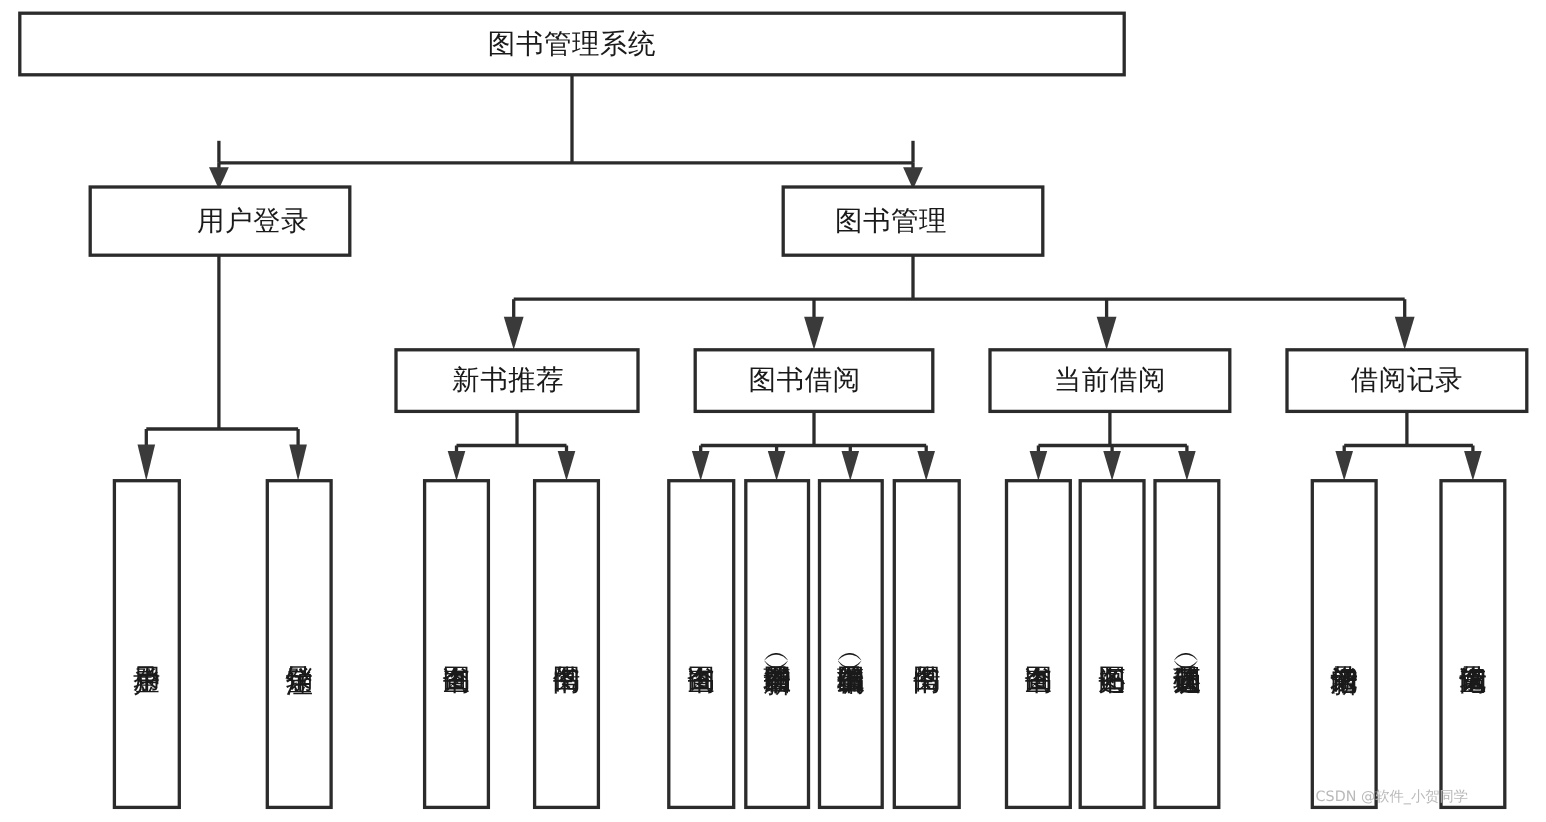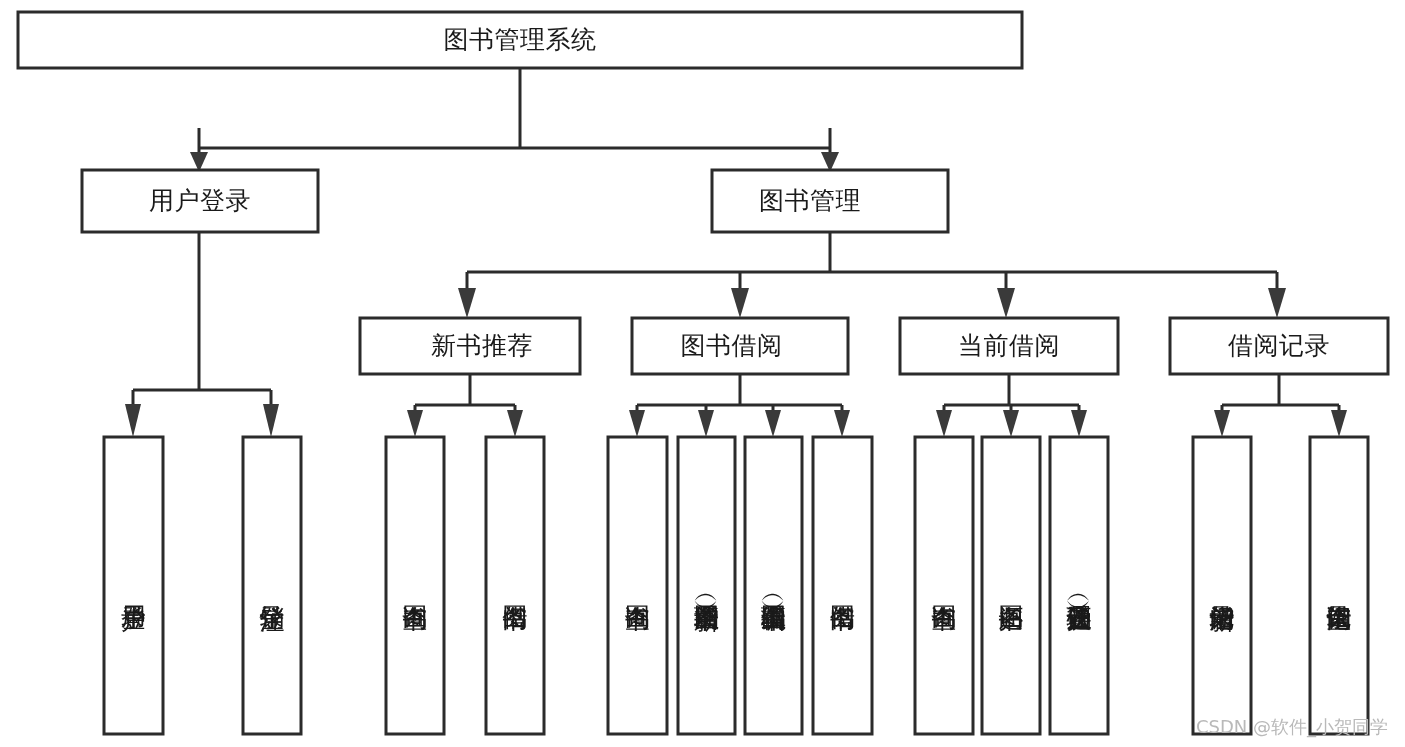--- a/index.html
+++ b/index.html
@@ -63,21 +63,21 @@
     font-size: 25px;
     line-height: 1.24;
     writing-mode: vertical-rl;
     text-orientation: upright;
     white-space: nowrap;
     pointer-events: none;
   }
   .watermark {
     position: absolute;
     color: #b9b9b9;
-    font-size: 18px;
+    font-size: 13px;
     white-space: nowrap;
     pointer-events: none;
   }
 </style>
 </head>
 <body>
 
 <div id="diagram-root">
 
   <svg id="diagram-svg" viewBox="0 0 1405 747" xmlns="http://www.w3.org/2000/svg">
@@ -181,24 +181,24 @@
     <rect class="node-box" x="813" y="437" width="59" height="297"></rect>
     <rect class="node-box" x="915" y="437" width="58" height="297"></rect>
     <rect class="node-box" x="982" y="437" width="58" height="297"></rect>
     <rect class="node-box" x="1050" y="437" width="58" height="297"></rect>
     <rect class="node-box" x="1193" y="437" width="58" height="297"></rect>
     <rect class="node-box" x="1310" y="437" width="58" height="297"></rect>
   </svg>
 
   <div class="node-label-h" style="left:18px; top:12px; width:1004px; height:56px;">图书管理系统</div>
 
-  <div class="node-label-h" style="left:82px; top:170px; width:236px; height:62px;">用户登录</div>
+  <div class="node-label-h" style="left:82px; top:170px; width:236px; height:62px;padding-left:30px;">用户登录</div>
   <div class="node-label-h" style="left:712px; top:170px; width:196px; height:62px;">图书管理</div>
 
-  <div class="node-label-h" style="left:372px; top:318px; width:220px; height:56px;">新书推荐</div>
+  <div class="node-label-h" style="left:352px; top:318px; width:220px; height:56px;">新书推荐</div>
   <div class="node-label-h" style="left:632px; top:318px; width:199px; height:56px;">图书借阅</div>
   <div class="node-label-h" style="left:900px; top:318px; width:218px; height:56px;border-radius:21px;">当前借阅</div>
   <div class="node-label-h" style="left:1170px; top:318px; width:218px; height:56px;">借阅记录</div>
 
   <div class="node-label-v" style="left:104px; top:437px; width:59px; height:297px;">用户登录</div>
   <div class="node-label-v" style="left:243px; top:437px; width:58px; height:297px;">注销登录</div>
   <div class="node-label-v" style="left:386px; top:437px; width:58px; height:297px;">查询图书</div>
   <div class="node-label-v" style="left:486px; top:437px; width:58px; height:297px;">借阅图书</div>
   <div class="node-label-v" style="left:608px; top:437px; width:59px; height:297px;">查询图书</div>
   <div class="node-label-v" style="left:678px; top:437px; width:57px; height:297px;">新增图书（管理员）</div>

